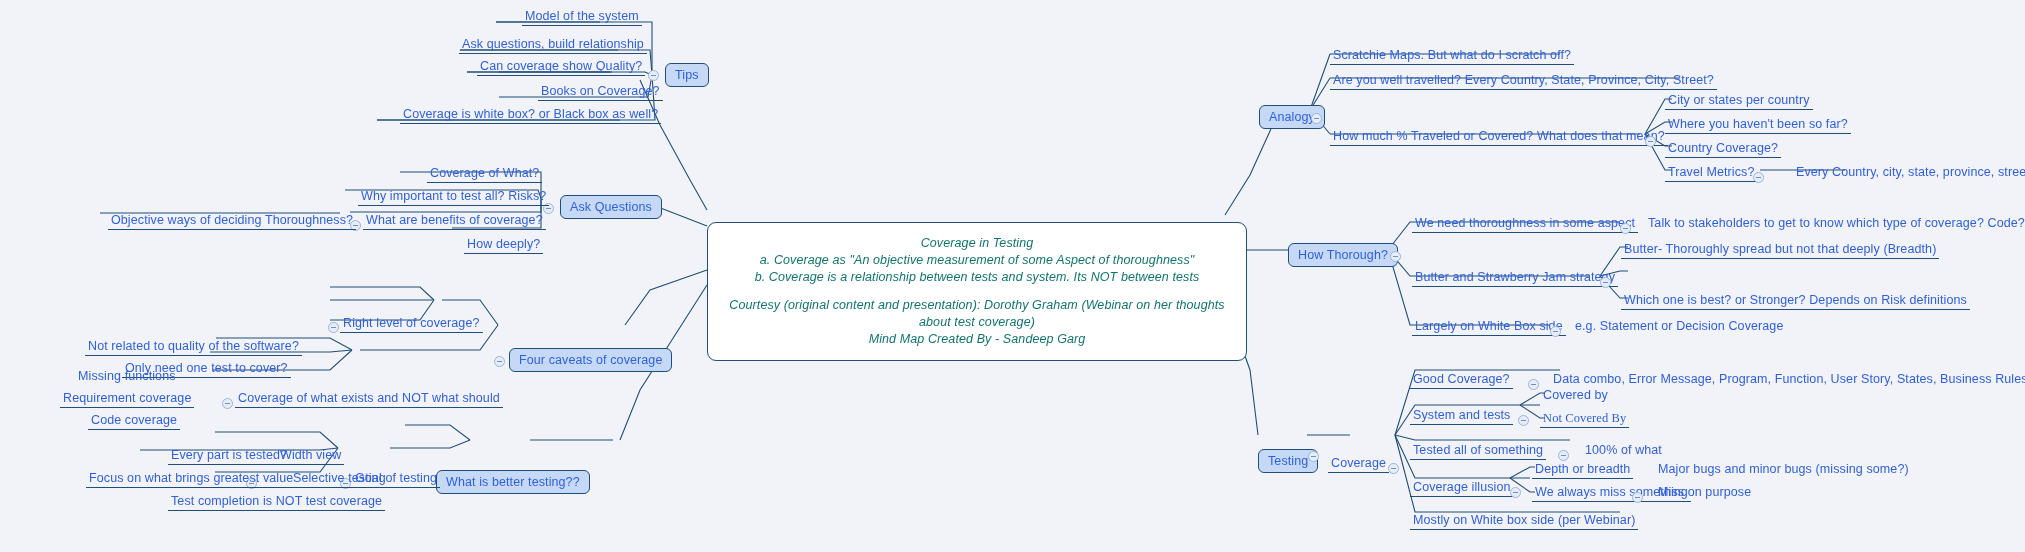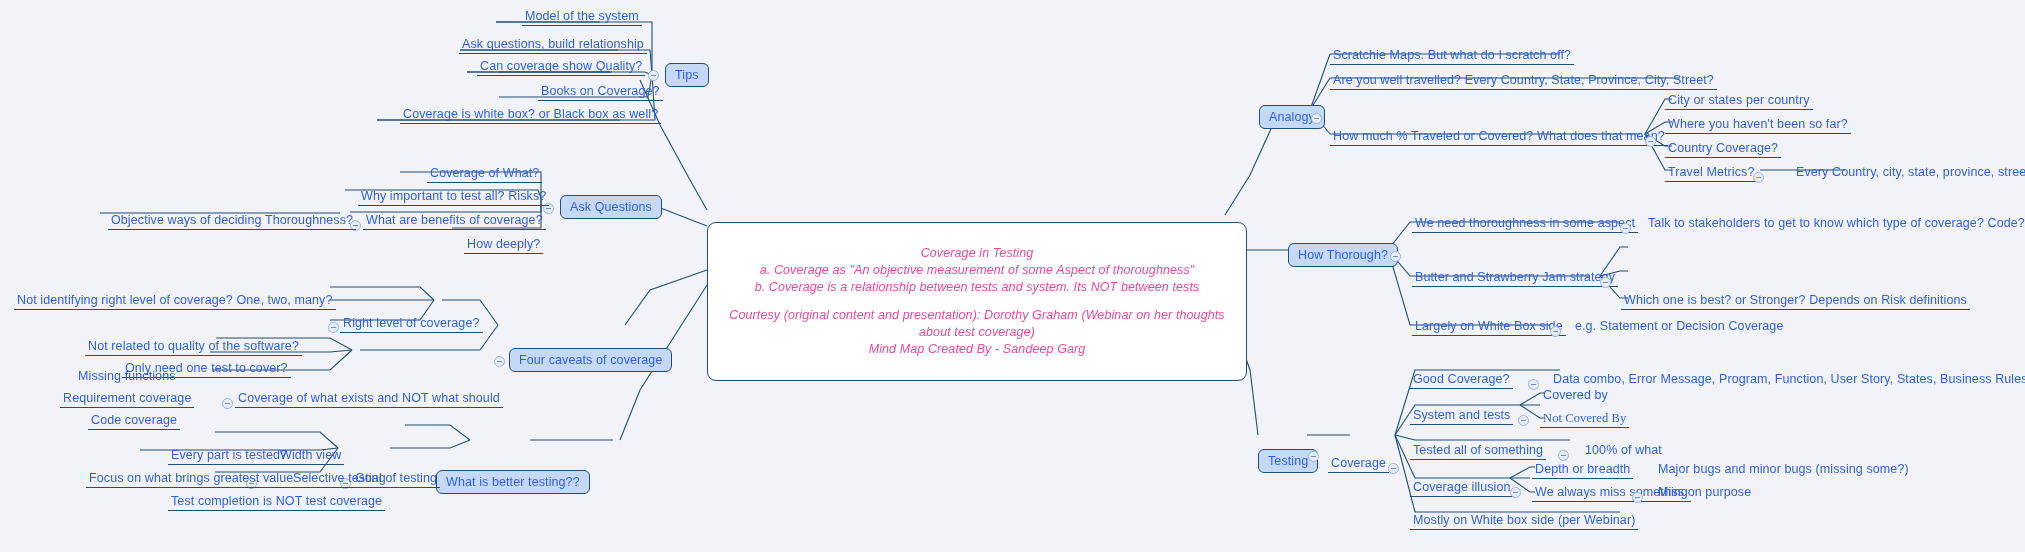--- a/index.html
+++ b/index.html
@@ -36,26 +36,26 @@
     border-radius:6px;
     padding:4px 9px;
     color:#2f5fe0;
     font-size:12.5px;
   }
   
   .root{
     background:#ffffff;
     border:1.4px solid #1f4e79;
     border-radius:9px;
-    color:#ec4899;
+    color:#0f766e;
     font-style:italic;
     font-size:12.5px;
     line-height:17px;
     text-align:center;
-    padding:22px 14px;
+    padding:12px 14px;
     white-space:normal;
   }
   .root .sp{display:block;height:11px;}
   
   .toggle{
     position:absolute;
     width:11px;height:11px;
     border:1px solid #9bb4d8;
     border-radius:50%;
     background:#e7edf8;
@@ -188,21 +188,20 @@
   <div class="node leaf" style="left:108px;top:212px;">Objective ways of deciding Thoroughness?</div>
 
   <div class="node box" style="left:509px;top:348px;">
     <span>Four caveats of coverage</span>
   </div>
   <div class="toggle" style="left:494px;top:356px;"></div>
   <div class="node leaf" style="left:340px;top:315px;">Right level of coverage?</div>
   <div class="toggle" style="left:328px;top:322px;"></div>
   <div class="node leaf" style="left:235px;top:390px;">Coverage of what exists and NOT what should</div>
   <div class="toggle" style="left:222px;top:398px;"></div>
-  <div class="node leaf" style="left:14px;top:292px;">Not identifying right level of coverage? One, two, many?</div>
   <div class="node leaf" style="left:122px;top:315px;margin-top:45px;">Only need one test to cover?</div>
   <div class="node leaf" style="left:85px;top:338px;">Not related to quality of the software?</div>
   <div class="node leaf noline" style="left:75px;top:368px;">Missing functions</div>
   <div class="node leaf" style="left:60px;top:390px;">Requirement coverage</div>
   <div class="node leaf" style="left:88px;top:412px;">Code coverage</div>
 
   <div class="node box" style="left:436px;top:470px;">
     <span>What is better testing??</span>
   </div>
   <div class="node leaf" style="left:352px;top:470px;">Goal of testing</div>
@@ -231,20 +230,21 @@
 
   <div class="node box" style="left:1288px;top:243px;">
     <span>How Thorough?</span>
   </div>
   <div class="toggle" style="left:1390px;top:251px;"></div>
   <div class="node leaf" style="left:1412px;top:215px;">We need thoroughness in some aspect</div>
   <div class="toggle" style="left:1620px;top:223px;"></div>
   <div class="node leaf noline" style="left:1645px;top:215px;">Talk to stakeholders to get to know which type of coverage? Code?</div>
   <div class="node leaf" style="left:1412px;top:269px;">Butter and Strawberry Jam strategy</div>
   <div class="toggle" style="left:1600px;top:277px;"></div>
+  <div class="node leaf" style="left:1621px;top:241px;">Butter- Thoroughly spread but not that deeply (Breadth)</div>
   <div class="node leaf" style="left:1621px;top:292px;">Which one is best? or Stronger? Depends on Risk definitions</div>
   <div class="node leaf" style="left:1412px;top:318px;">Largely on White Box side</div>
   <div class="toggle" style="left:1550px;top:326px;"></div>
   <div class="node leaf noline" style="left:1572px;top:318px;">e.g. Statement or Decision Coverage</div>
 
   <div class="node box" style="left:1258px;top:449px;">
     <span>Testing</span>
   </div>
   <div class="toggle" style="left:1308px;top:451px;"></div>
   <div class="node leaf" style="left:1328px;top:455px;">Coverage</div>

